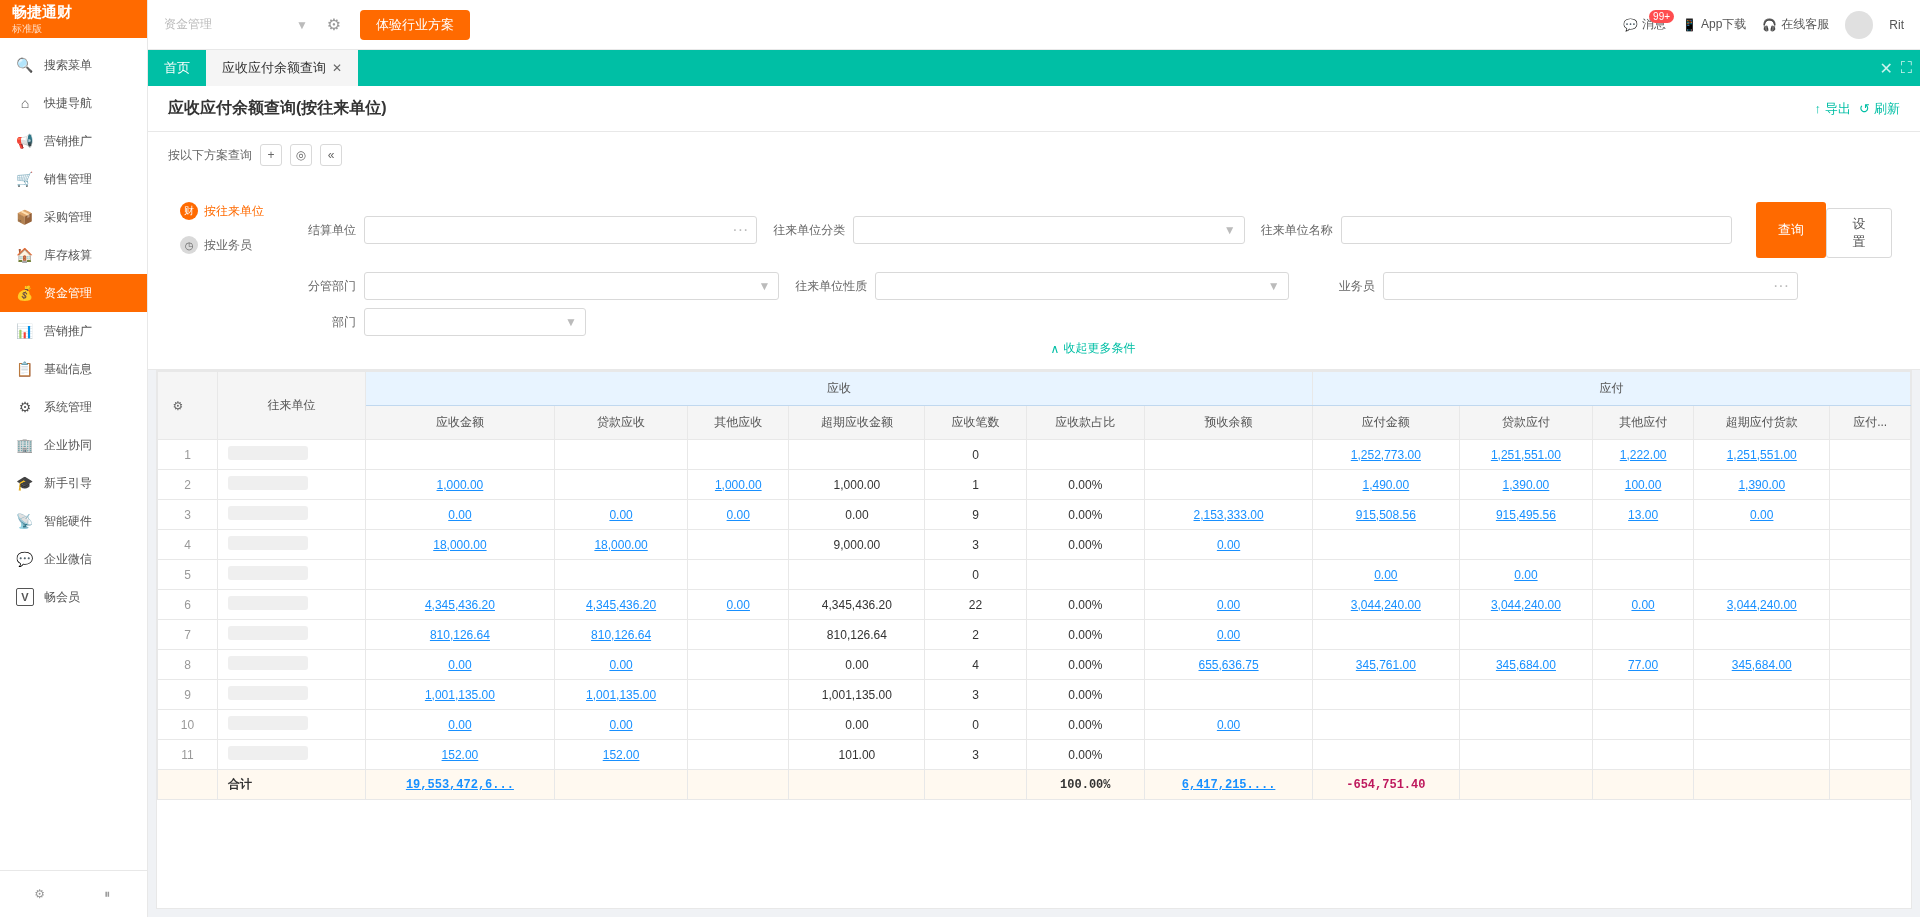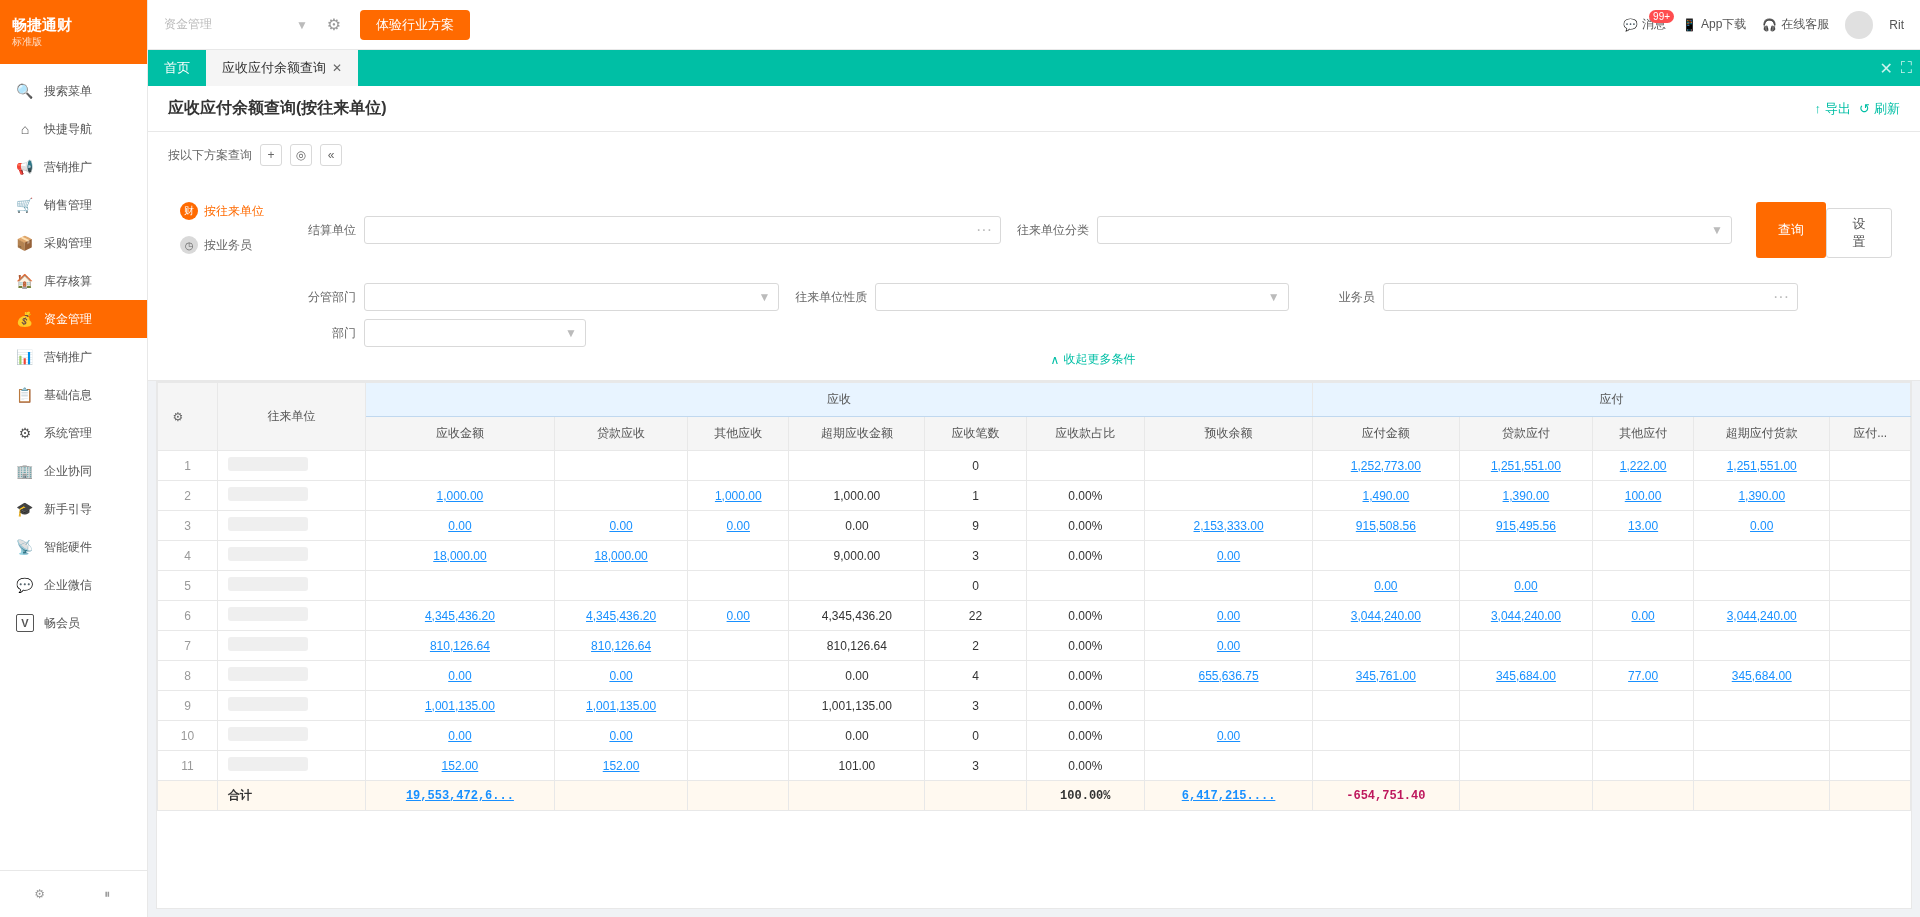--- a/index.html
+++ b/index.html
@@ -3,21 +3,21 @@
   <meta charset="utf-8">
   <style>
     * { box-sizing: border-box; margin: 0; padding: 0; }
     body { font-family: 'Microsoft YaHei', Arial, sans-serif; font-size: 12px; background: #f0f2f5; color: #333; overflow: hidden; height: 917px; }
 
     
     .app-container { display: flex; height: 917px; }
 
     
     .sidebar { width: 148px; background: #fff; border-right: 1px solid #e8e8e8; display: flex; flex-direction: column; flex-shrink: 0; }
-    .sidebar-logo { height: 64px; background: #ff6a00; display: flex; align-items: center; padding: 4px 12px; }
+    .sidebar-logo { height: 38px; background: #ff6a00; display: flex; align-items: center; padding: 4px 12px; }
     .sidebar-menu { flex: 1; overflow-y: auto; padding: 8px 0; }
     .sidebar-item { display: flex; align-items: center; padding: 10px 16px; cursor: pointer; color: #555; gap: 10px; }
     .sidebar-item.active { background: #ff6a00; color: white; }
     .sidebar-item .icon { width: 18px; height: 18px; display: flex; align-items: center; justify-content: center; font-size: 14px; }
     .sidebar-item .label { font-size: 12px; }
     .sidebar-footer { padding: 10px; display: flex; gap: 8px; border-top: 1px solid #e8e8e8; }
     .sidebar-footer-btn { flex: 1; display: flex; align-items: center; justify-content: center; padding: 6px; cursor: pointer; color: #999; }
 
     
     .main-area { flex: 1; display: flex; flex-direction: column; overflow: hidden; }
@@ -259,27 +259,31 @@
                   <span class="filter-input-dots">···</span>
                 </div>
               </div>
               <div class="filter-field">
                 <span class="filter-field-label">往来单位分类</span>
                 <div class="filter-select">
                   <span></span>
                   <span class="filter-select-arrow">▼</span>
                 </div>
               </div>
+              <div class="filter-field">
+                <span class="filter-field-label">往来单位名称</span>
+                <div class="filter-input" style="flex:1;"></div>
+              </div>
               <div class="btn-group">
                 <button class="query-btn">查询</button>
                 <button class="set-btn">设置</button>
               </div>
             </div>
 
-            <div class="filter-row" style="margin-top:17px;">
+            <div class="filter-row" style="margin-top:6px;">
               <div class="filter-field">
                 <span class="filter-field-label">分管部门</span>
                 <div class="filter-select">
                   <span></span>
                   <span class="filter-select-arrow">▼</span>
                 </div>
               </div>
               <div class="filter-field">
                 <span class="filter-field-label">往来单位性质</span>
                 <div class="filter-select">

